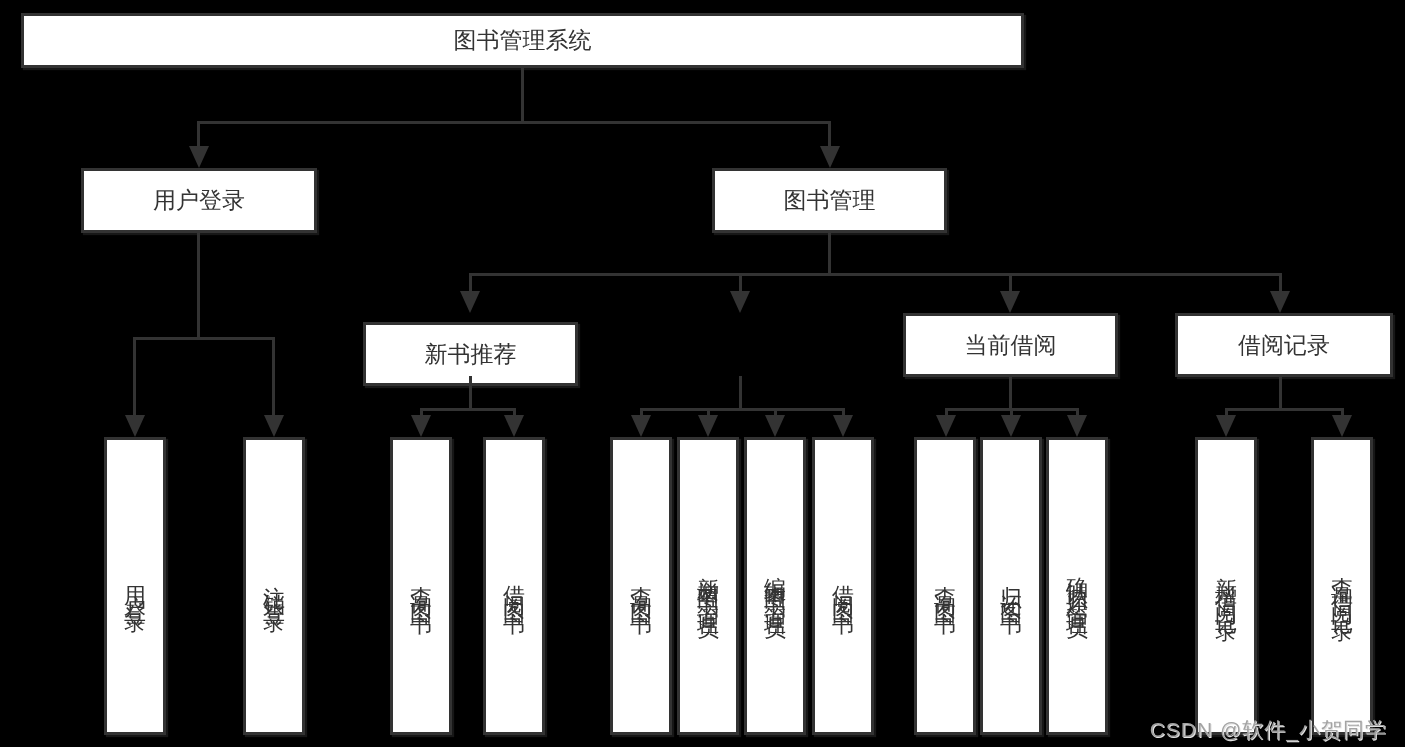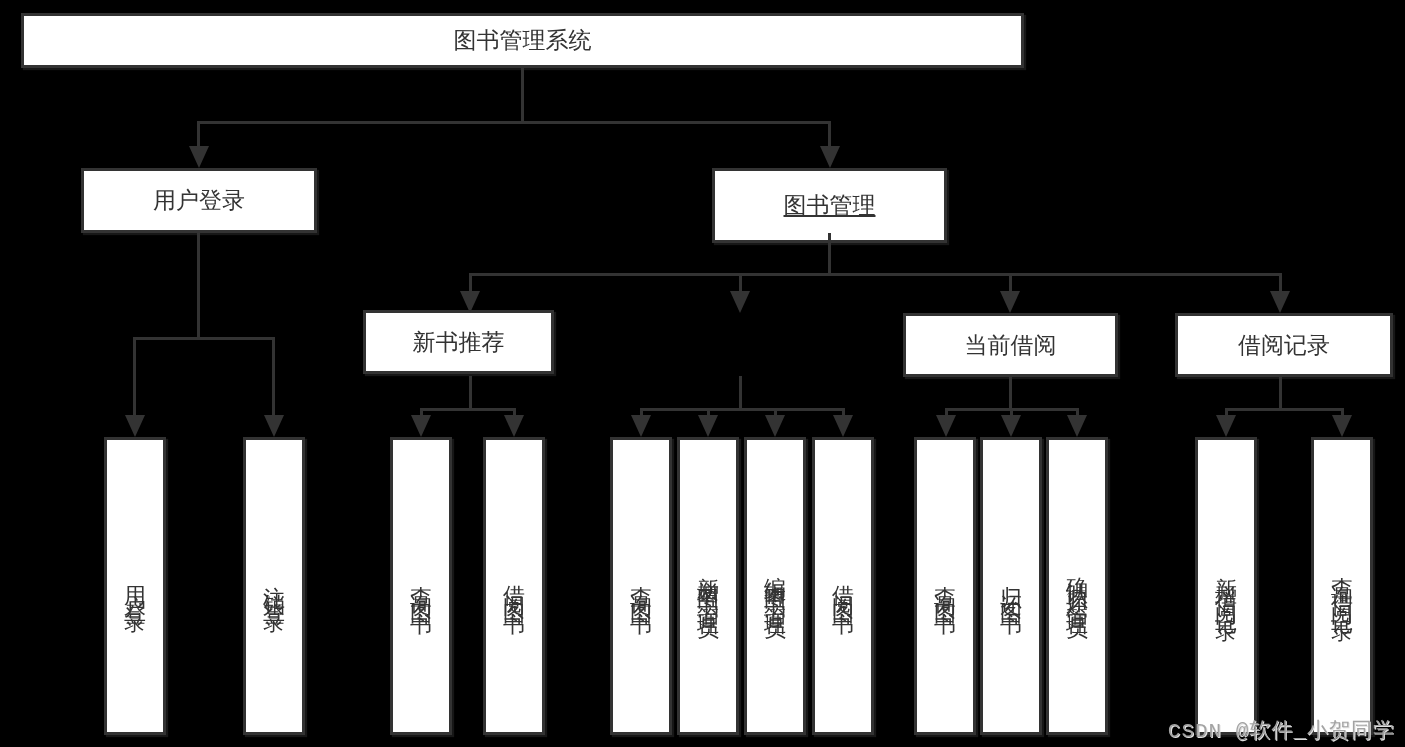--- a/index.html
+++ b/index.html
@@ -36,47 +36,46 @@
   .vline{position:absolute;width:3px;background:var(--line);}
   .hline{position:absolute;height:3px;background:var(--line);}
   .arrow{
     position:absolute;width:0;height:0;
     border-left:10px solid transparent;
     border-right:10px solid transparent;
     border-top:22px solid var(--line);
   }
   .watermark{
     position:absolute;
-    right:10px;bottom:3px;
+    right:18px;bottom:3px;
     font-size:21px;
     color:#a3a3a3;
     text-shadow:1px 1px 0 #e2e2e2;
     z-index:5;
     letter-spacing:1px;
-    font-family:Liberation Mono, monospace;
   }
 </style>
 </head>
 <body>
 
 <div id="canvas">
 
   <div class="box" style="left:21px;top:13px;width:1003px;height:55px;">
     <span>图书管理系统</span>
   </div>
 
   <div class="box" style="left:81px;top:168px;width:236px;height:65px;">
     <span>用户登录</span>
   </div>
 
-  <div class="box" style="left:712px;top:168px;width:235px;height:75px;text-decoration:underline;">
+  <div class="box" style="left:712px;top:168px;width:235px;height:65px;">
     <span>图书管理</span>
   </div>
 
-  <div class="box" style="left:363px;top:310px;width:191px;height:64px;">
+  <div class="box" style="left:363px;top:322px;width:215px;height:64px;">
     <span>新书推荐</span>
   </div>
 
 
   <div class="box" style="left:903px;top:313px;width:215px;height:64px;text-align:right;">
     <span>当前借阅</span>
   </div>
 
   <div class="box" style="left:1175px;top:313px;width:218px;height:64px;">
     <span>借阅记录</span>

